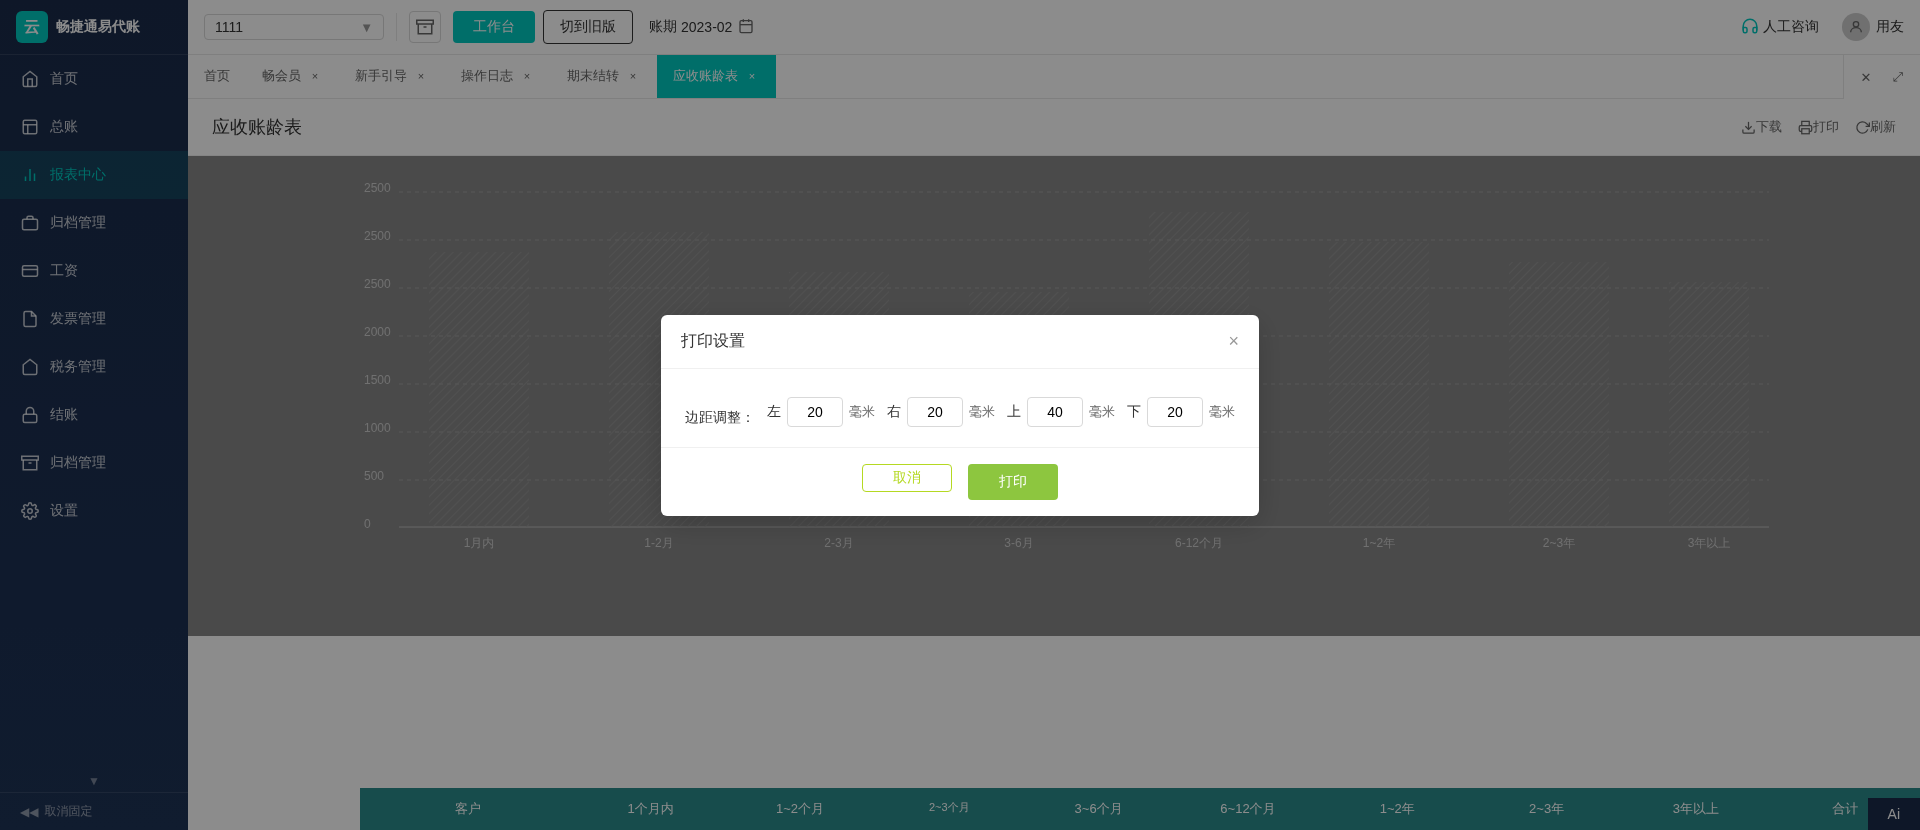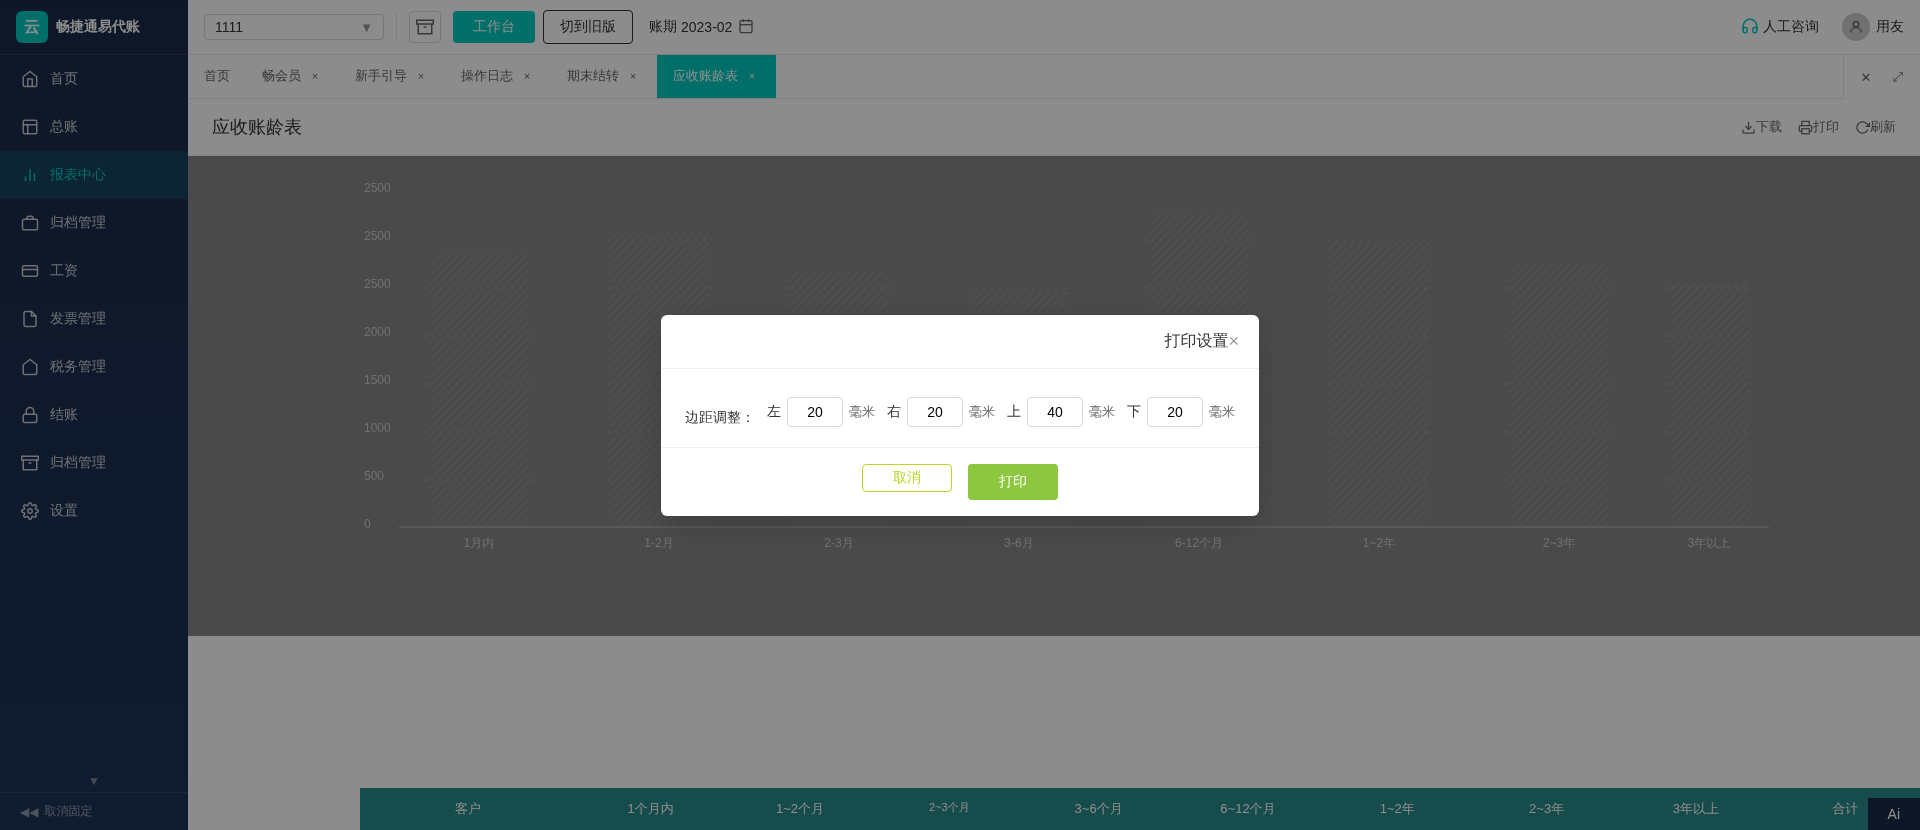--- a/index.html
+++ b/index.html
@@ -131,21 +131,21 @@
       position: fixed; left: 0; top: 0; right: 0; bottom: 0;
       background: rgba(0,0,0,0.45); z-index: 999;
       display: flex; align-items: center; justify-content: center;
     }
     .modal {
       background: #fff; border-radius: 6px; min-width: 580px;
       box-shadow: 0 8px 30px rgba(0,0,0,0.2); overflow: hidden;
     }
     .modal-header {
       padding: 16px 20px; border-bottom: 1px solid #f0f0f0;
-      display: flex; align-items: center; justify-content: flex-end;
+      display: flex; align-items: center; justify-content: space-between;
     }
     .modal-title { font-size: 16px; color: #333; font-weight: 500; }
     .modal-close { cursor: pointer; color: #999; font-size: 18px; }
     .modal-body { padding: 28px 24px 20px; }
     .modal-footer { padding: 16px 24px; display: flex; justify-content: center; gap: 16px; border-top: 1px solid #f0f0f0; }
     .margin-row { display: flex; align-items: flex-end; gap: 12px; }
     .margin-label { color: #333; font-size: 14px; }
     .margin-group { display: flex; align-items: center; gap: 6px; }
     .margin-dir-label { color: #333; font-size: 14px; }
     .margin-input {

